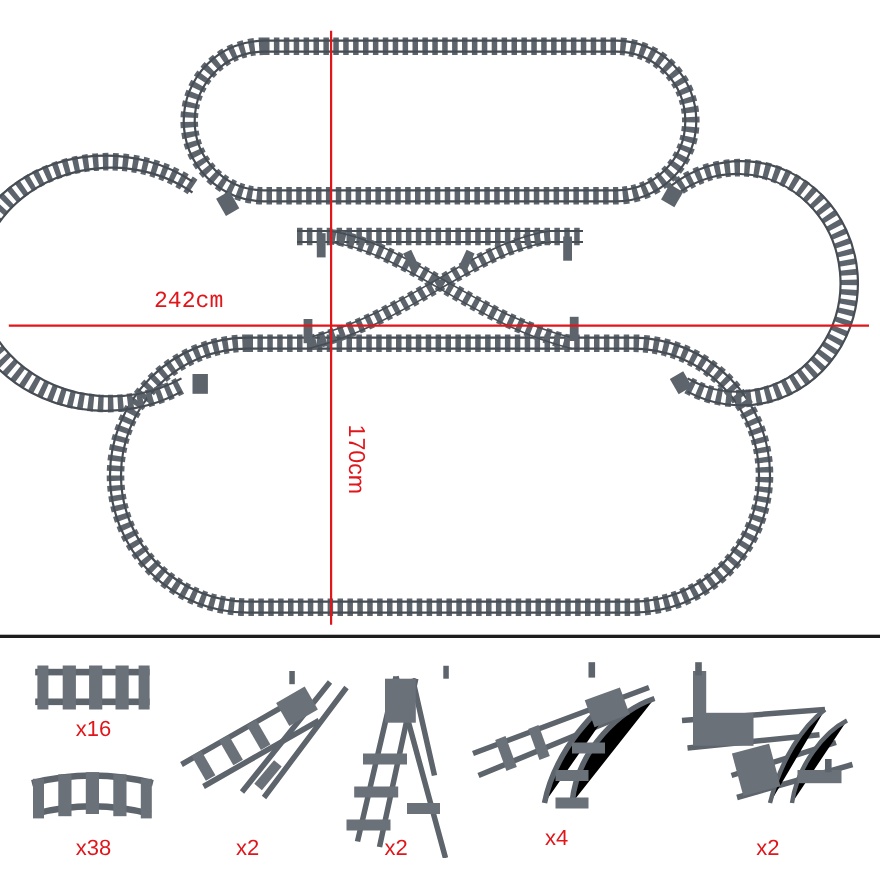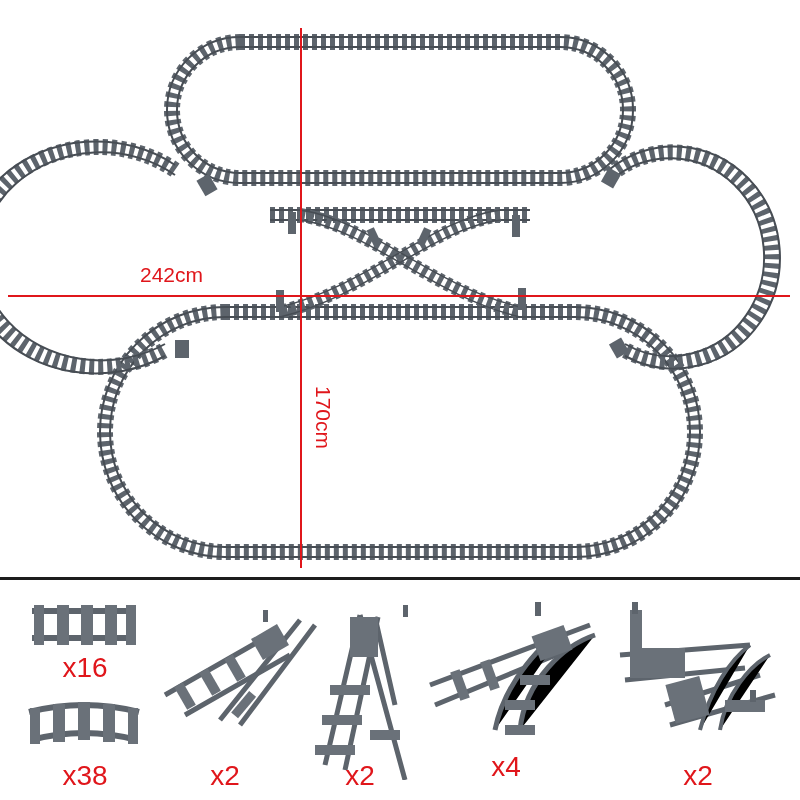--- a/index.html
+++ b/index.html
@@ -1,22 +1,22 @@
 <!DOCTYPE html>
 <html><head>
 <meta charset="utf-8">
 <style>
   html,body{margin:0;padding:0;background:#ffffff;}
   body{width:800px;height:800px;position:relative;overflow:hidden;font-family:"Liberation Sans",sans-serif;}
   #layout{position:absolute;left:0;top:0;width:800px;height:580px;}
   .dim-label{position:absolute;color:#e0161b;font-size:21px;font-family:"Liberation Sans",sans-serif;}
-  #dim-width{left:140px;top:263px;}
+  #dim-width{left:140px;top:263px;font-family:Liberation Mono, monospace;}
   #dim-height{left:300px;top:386px;transform:rotate(90deg);transform-origin:left top;left:335px;}
   #divider{position:absolute;left:0;top:577px;width:800px;height:3px;background:#1c1c1c;}
-  .qty{position:absolute;color:#e0161b;font-size:28px;font-family:"Liberation Sans",sans-serif;text-align:center;width:80px;}
+  .qty{position:absolute;color:#e0161b;font-size:20px;font-family:"Liberation Sans",sans-serif;text-align:center;width:80px;}
   .piece{position:absolute;}
 </style>
 </head>
 <body>
 
 <svg id="layout" viewBox="0 0 800 580" xmlns="http://www.w3.org/2000/svg">
   <defs>
     <pattern id="ties" width="9" height="9" patternUnits="userSpaceOnUse">
       <rect x="0" y="0" width="5" height="9" fill="#5d646c"></rect>
     </pattern>

